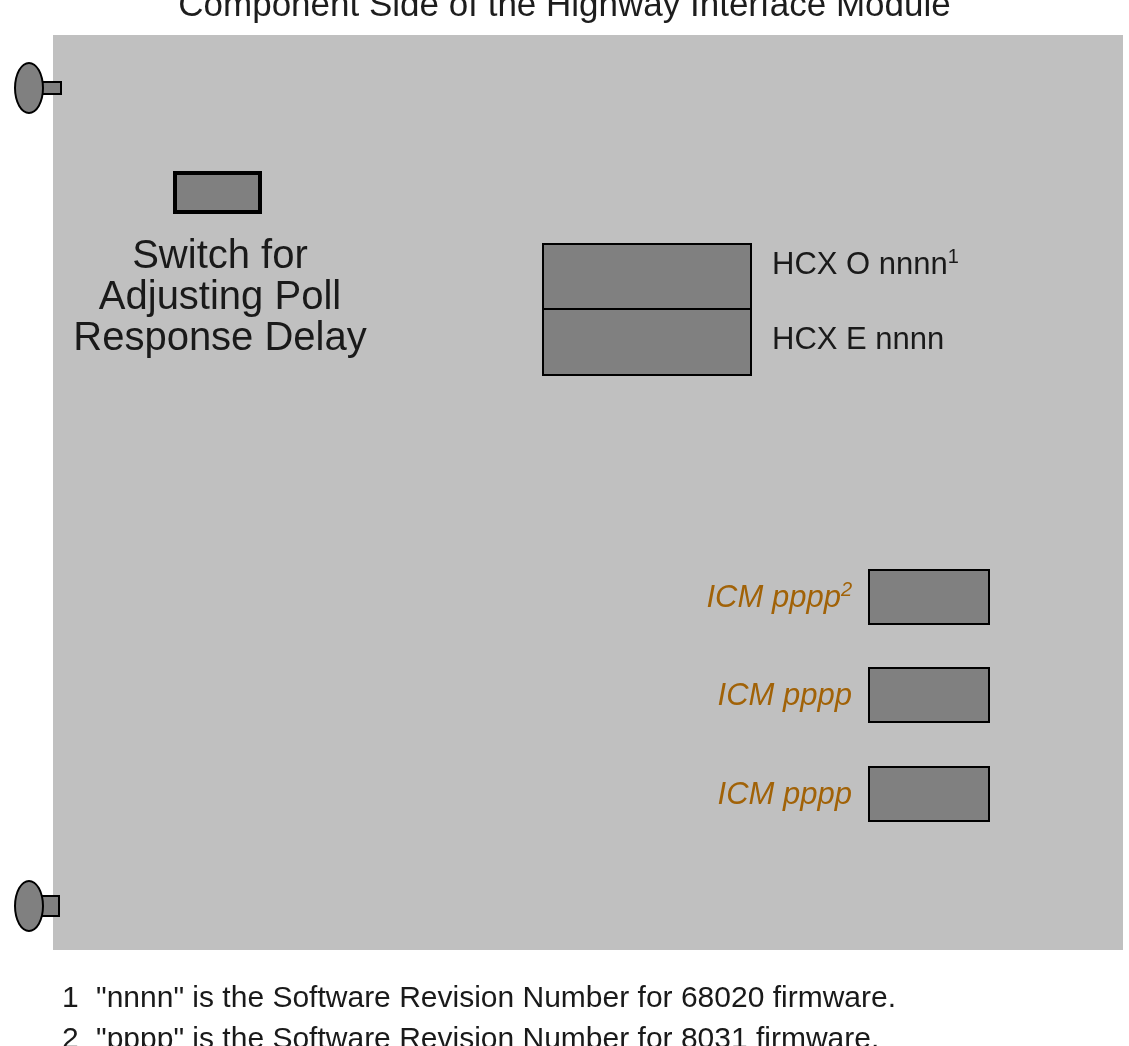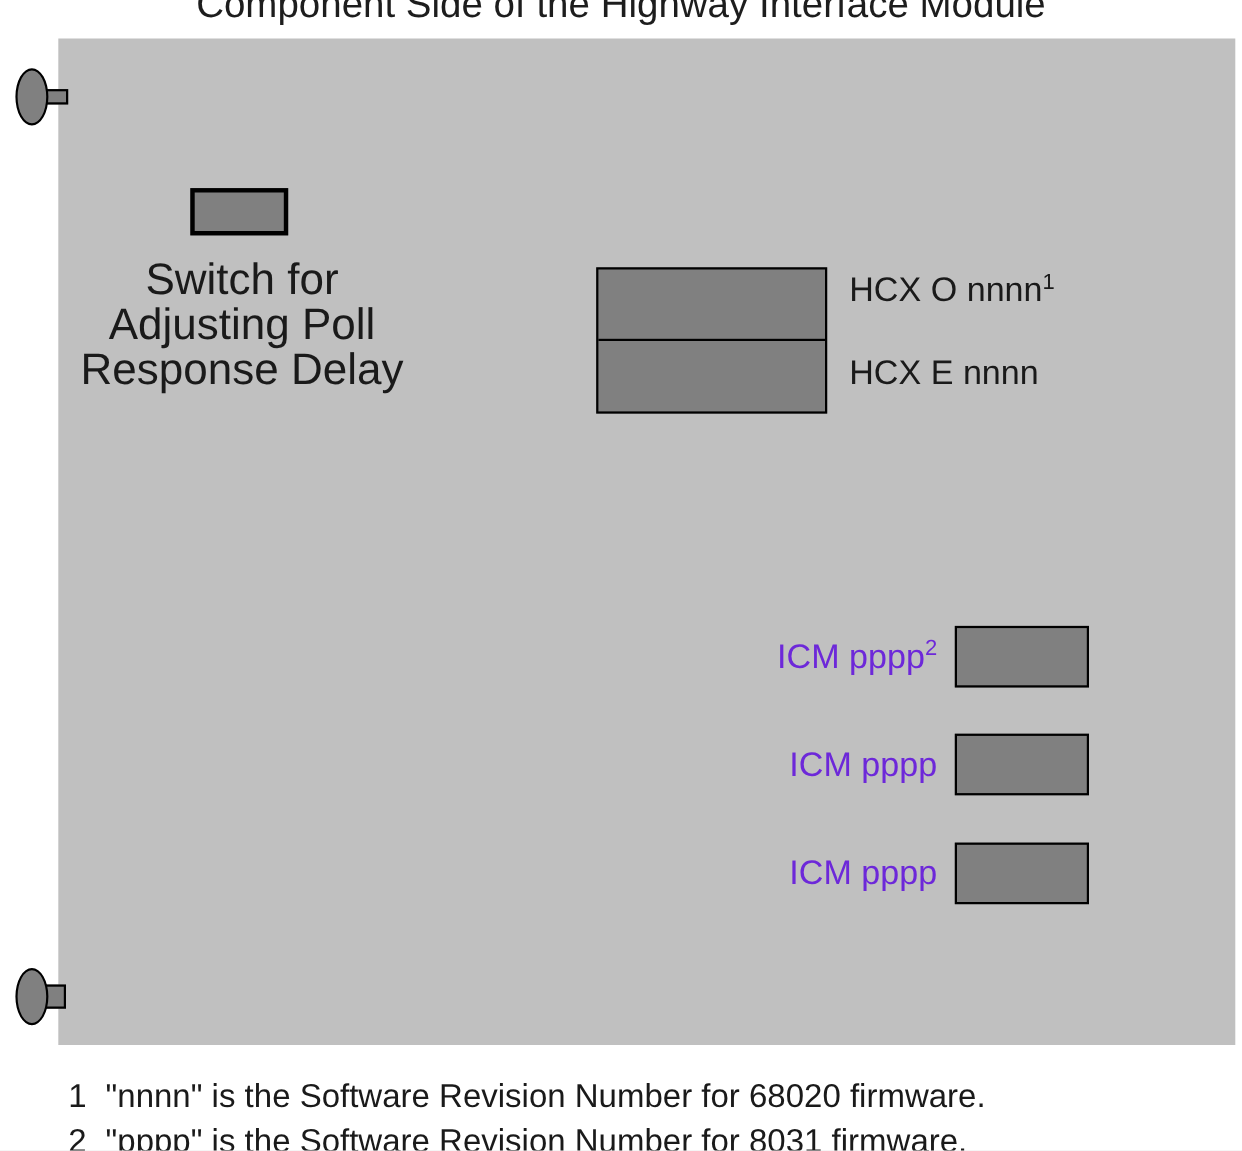--- a/index.html
+++ b/index.html
@@ -137,21 +137,22 @@
     line-height: 0;
   }
 
   
   .icm-label {
     position: absolute;
     font-size: 31px;
     line-height: 34px;
     white-space: nowrap;
     text-align: right;
-    color: #6d28d9;
+    color: #a16207;
+    font-style: italic;
   }
   #icm-label-1 { left: 560px; top: 580px; width: 292px; }
   #icm-label-2 { left: 560px; top: 678px; width: 292px; }
   #icm-label-3 { left: 560px; top: 777px; width: 292px; }
 
   #icm-chip-1 { left: 868px; top: 569px; width: 122px; height: 56px; }
   #icm-chip-2 { left: 868px; top: 667px; width: 122px; height: 56px; }
   #icm-chip-3 { left: 868px; top: 766px; width: 122px; height: 56px; }
 
   

